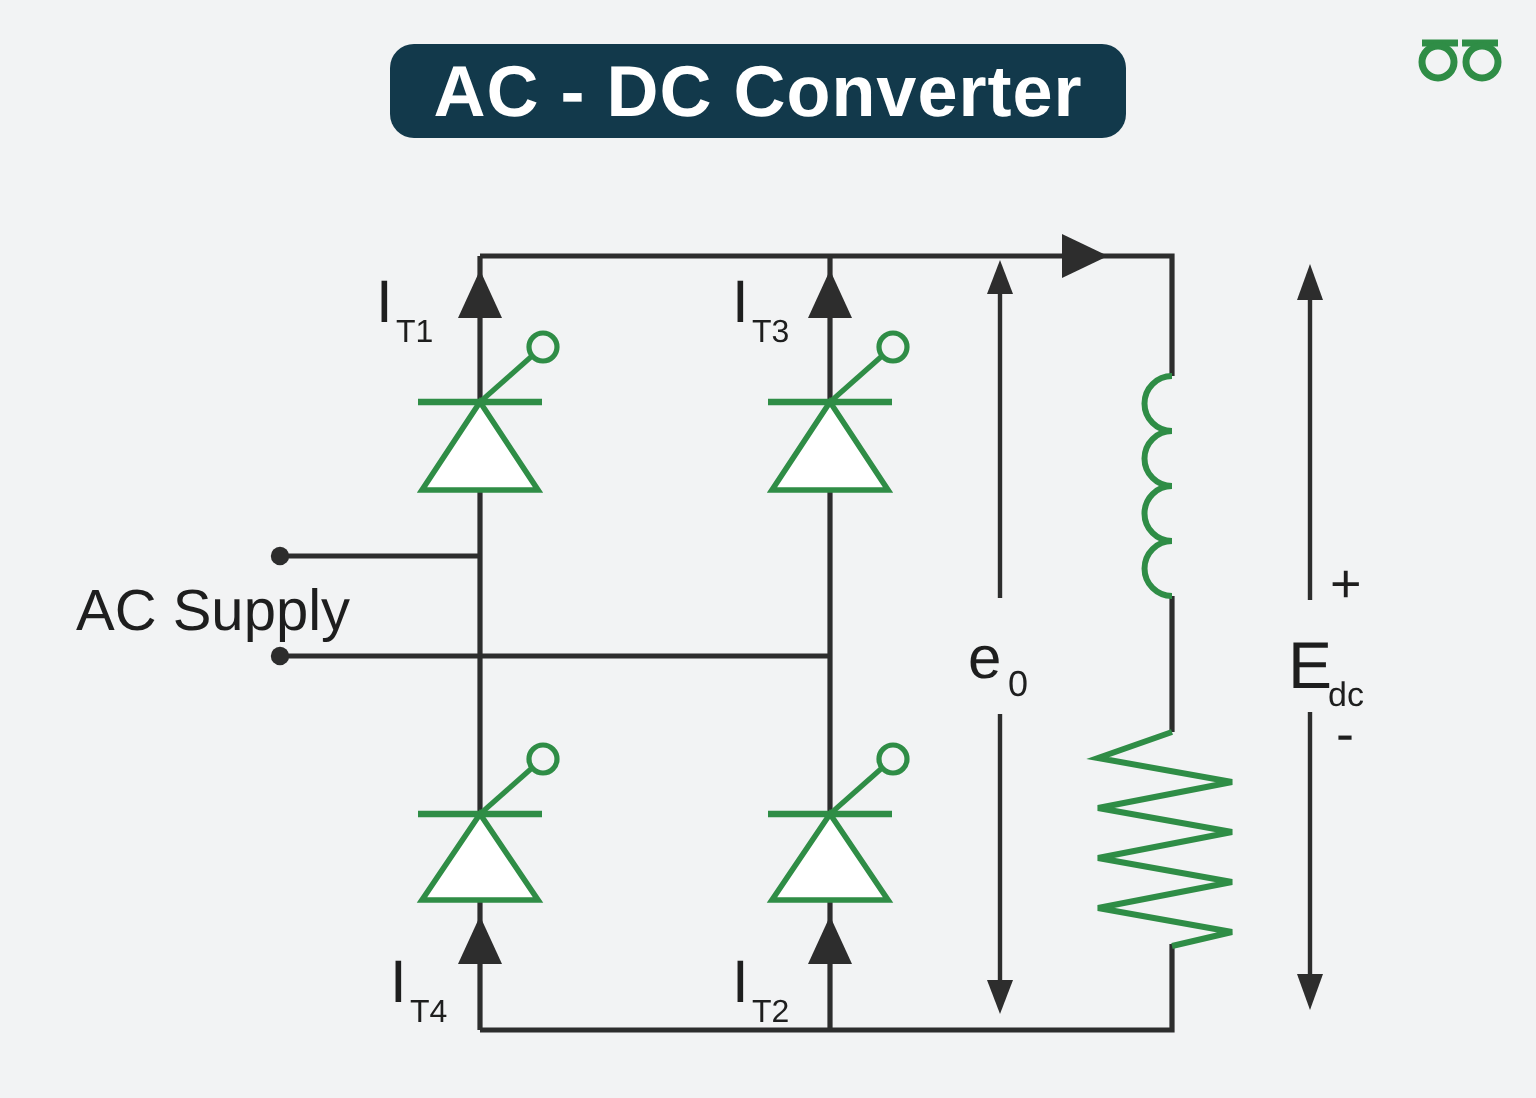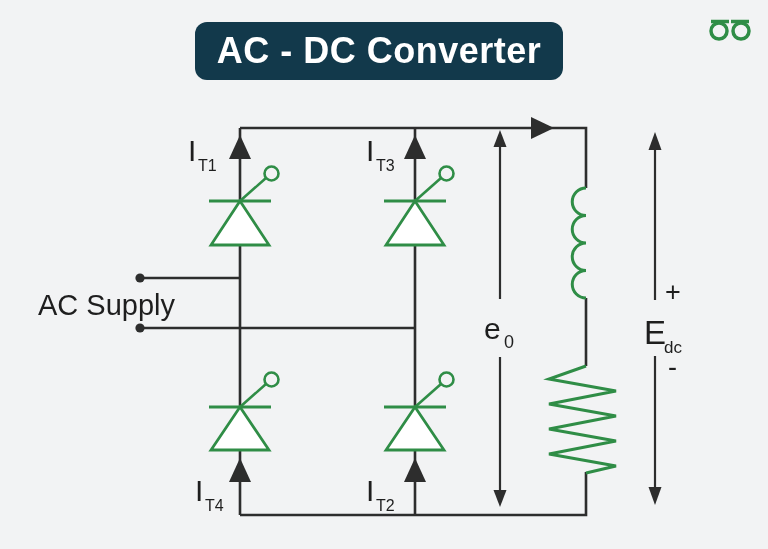--- a/index.html
+++ b/index.html
@@ -7,21 +7,21 @@
     position: relative;
     width: 768px;
     height: 549px;
     background: #f2f3f4;
     font-family: "Liberation Sans", sans-serif;
     overflow: hidden;
   }
   .title-pill {
     position: absolute;
     left: 195px; top: 22px;
-    width: 368px; height: 58px;
+    width: 368px; height: 47px;
     background: #12394b;
     border-radius: 12px;
     display: flex; align-items: center; justify-content: center;
     color: #ffffff;
     font-size: 36px;
     font-weight: bold;
     letter-spacing: 0.5px;
   }
   .logo { position: absolute; left: 703px; top: 12px; }
   .circuit { position: absolute; left: 0; top: 0; }

